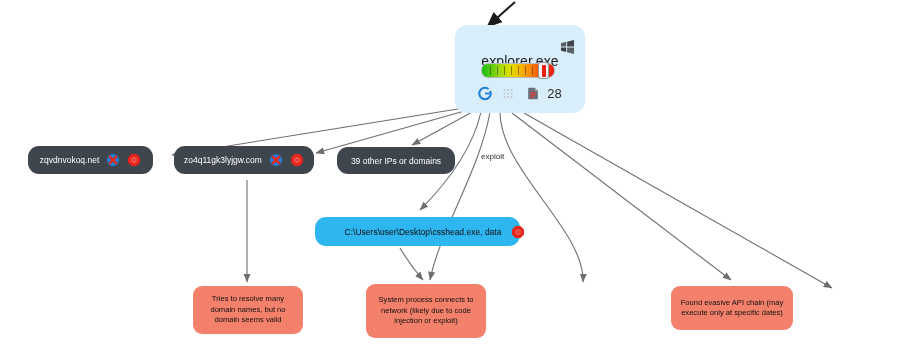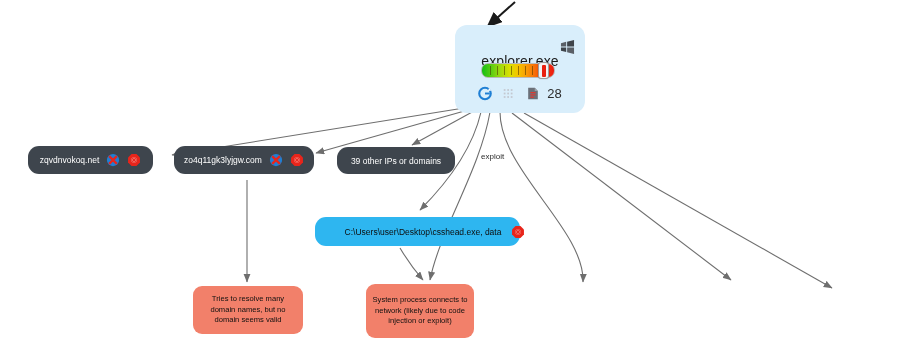--- a/index.html
+++ b/index.html
@@ -290,20 +290,23 @@
       <path d="M5.2,1.2 L10.8,1.2 L14.8,5.2 L14.8,10.8 L10.8,14.8 L5.2,14.8 L1.2,10.8 L1.2,5.2 Z" fill="#e8251b"></path>
       <circle cx="8" cy="8" r="3.1" fill="#f79b95"></circle>
       <path d="M8,3.2 L8,12.8 M3.2,8 L12.8,8 M4.6,4.6 L11.4,11.4 M11.4,4.6 L4.6,11.4" stroke="#e8251b" stroke-width="1"></path>
     </svg>
   </div>
 
   <div class="node sig-node" style="left:193px; top:286px; width:110px; height:48px;">
     <span class="label">Tries to resolve many domain names, but no domain seems valid</span>
   </div>
 
-  <div class="node sig-node" style="left:366px; top:284px; width:108px; height:54px;">
+  <div class="node sig-node" style="left:366px; top:284px; width:120px; height:54px;">
     <span class="label">System process connects to network (likely due to code injection or exploit)</span>
   </div>
 
 
+  <div class="node sig-node" style="left:671px; top:286px; width:122px; height:44px;">
+    <span class="label">Found evasive API chain (may execute only at specific dates)</span>
+  </div>
 
 
 </div>
 
 </body></html>

